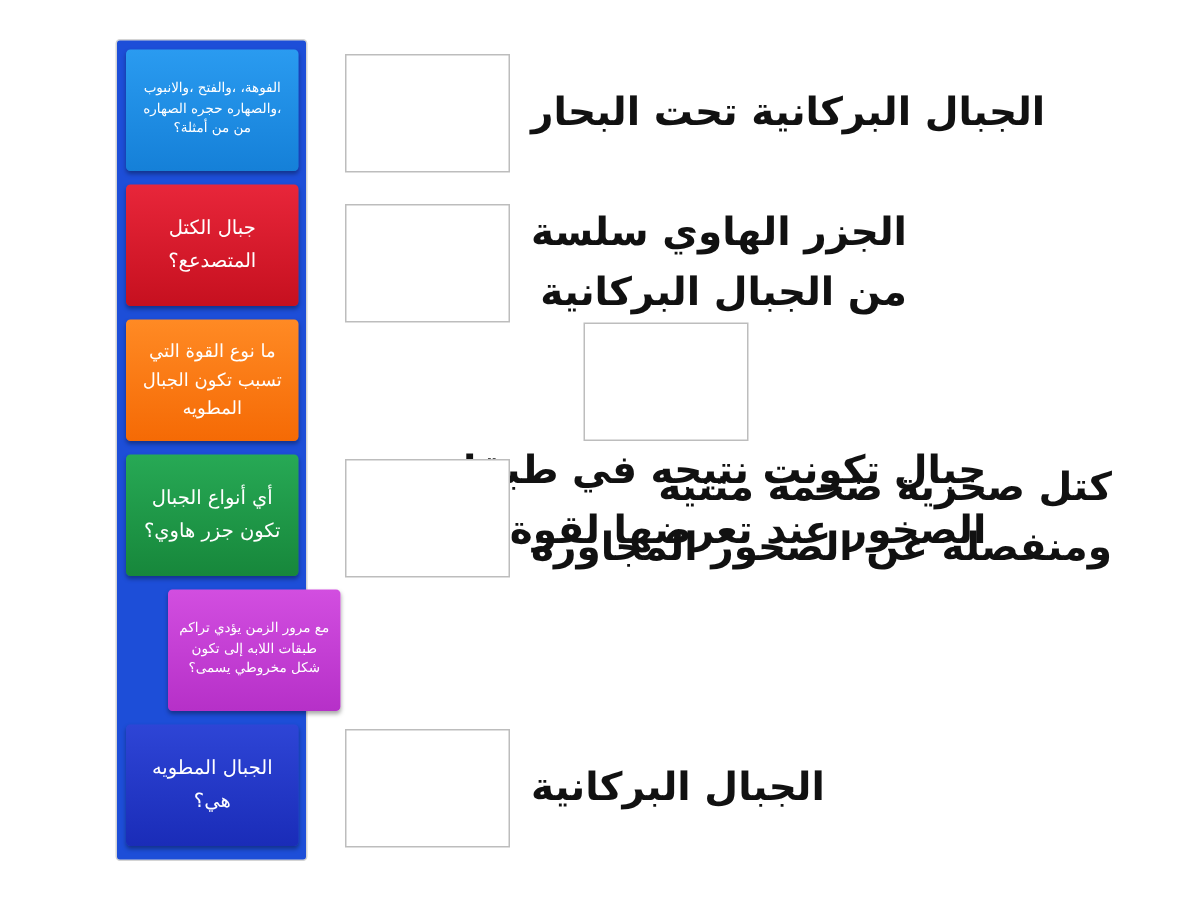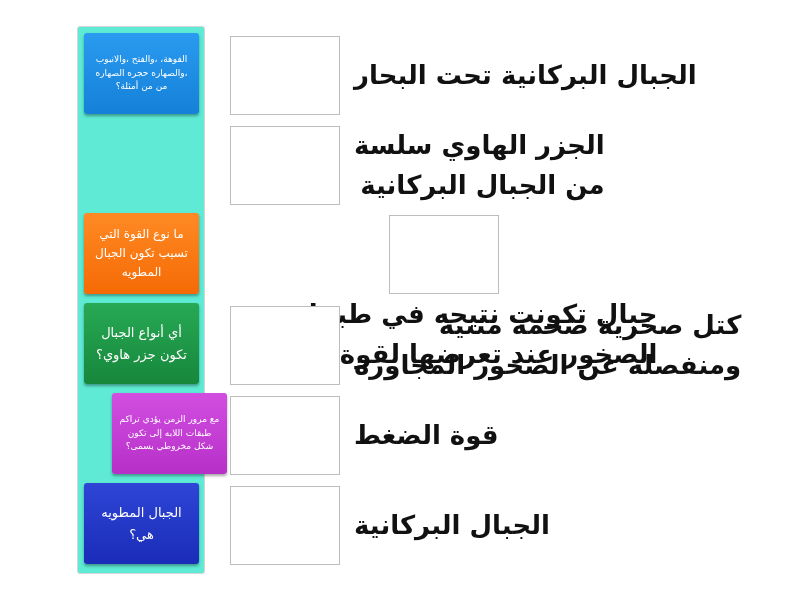--- a/index.html
+++ b/index.html
@@ -17,21 +17,21 @@
       height: 600px;
     }
     .card-tray {
       position: absolute;
       left: 77px;
       top: 26px;
       width: 128px;
       height: 548px;
       border: 1px solid #d4d4d4;
       border-radius: 3px;
-      background: #5eead4;
+      background: #1d4ed8;
       box-sizing: border-box;
     }
     .card {
       position: absolute;
       left: 6px;
       width: 115px;
       height: 81px;
       border-radius: 3px;
       box-shadow: 0 2px 3px rgba(0,0,0,0.35);
       color: #ffffff;
@@ -79,20 +79,23 @@
   </style>
 </head>
 <body>
 
 <div class="stage">
 
   <div class="card-tray">
     <div class="card small" style="top:6px; background: linear-gradient(#2a9bf0, #1580d8);">
       <span>الفوهة، ،والفتح ،والانبوب ،والصهاره حجره الصهاره من من أمثلة؟</span>
     </div>
+    <div class="card large" style="top:96px; background: linear-gradient(#e8263a, #c6101f);">
+      <span>جبال الكتل المتصدعع؟</span>
+    </div>
     <div class="card medium" style="top:186px; background: linear-gradient(#ff8a24, #f56a05);">
       <span>ما نوع القوة التي تسبب تكون الجبال المطويه</span>
     </div>
     <div class="card large" style="top:276px; background: linear-gradient(#27a955, #17873b);">
       <span>أي أنواع الجبال تكون جزر هاوي؟</span>
     </div>
     <div class="card small" style="top:366px; background: linear-gradient(#d24ee0, #b630c8); margin-left: 28px;">
       <span>مع مرور الزمن يؤدي تراكم طبقات اللابه إلى تكون شكل مخروطي يسمى؟</span>
     </div>
     <div class="card large" style="top:456px; background: linear-gradient(#2e45d6, #1a2cb8);">
@@ -100,21 +103,21 @@
     </div>
   </div>
 
   <div class="row" style="top:35px;">
     <div class="dropbox"></div>
     <div class="answer">
       <span>الجبال البركانية تحت البحار</span>
     </div>
   </div>
 
-  <div class="row" style="top:125px;">
+  <div class="row" style="top:135px;">
     <div class="dropbox"></div>
     <div class="answer">
       <div>الجزر الهاوي سلسة</div>
       <div>من الجبال البركانية</div>
     </div>
   </div>
 
   <div class="row" style="top:215px;flex-direction:column;">
     <div class="dropbox"></div>
     <div class="answer">
@@ -124,26 +127,20 @@
   </div>
 
   <div class="row" style="top:305px;">
     <div class="dropbox"></div>
     <div class="answer">
       <div>كتل صخرية ضخمه مثنيه</div>
       <div>ومنفصله عن الصخور المجاورة</div>
     </div>
   </div>
 
-  <div class="row" style="top:395px;">
-    <div class="dropbox"></div>
-    <div class="answer">
-      <span>قوة الضغط</span>
-    </div>
-  </div>
 
   <div class="row" style="top:485px;">
     <div class="dropbox"></div>
     <div class="answer">
       <span>الجبال البركانية</span>
     </div>
   </div>
 
 </div>
 

